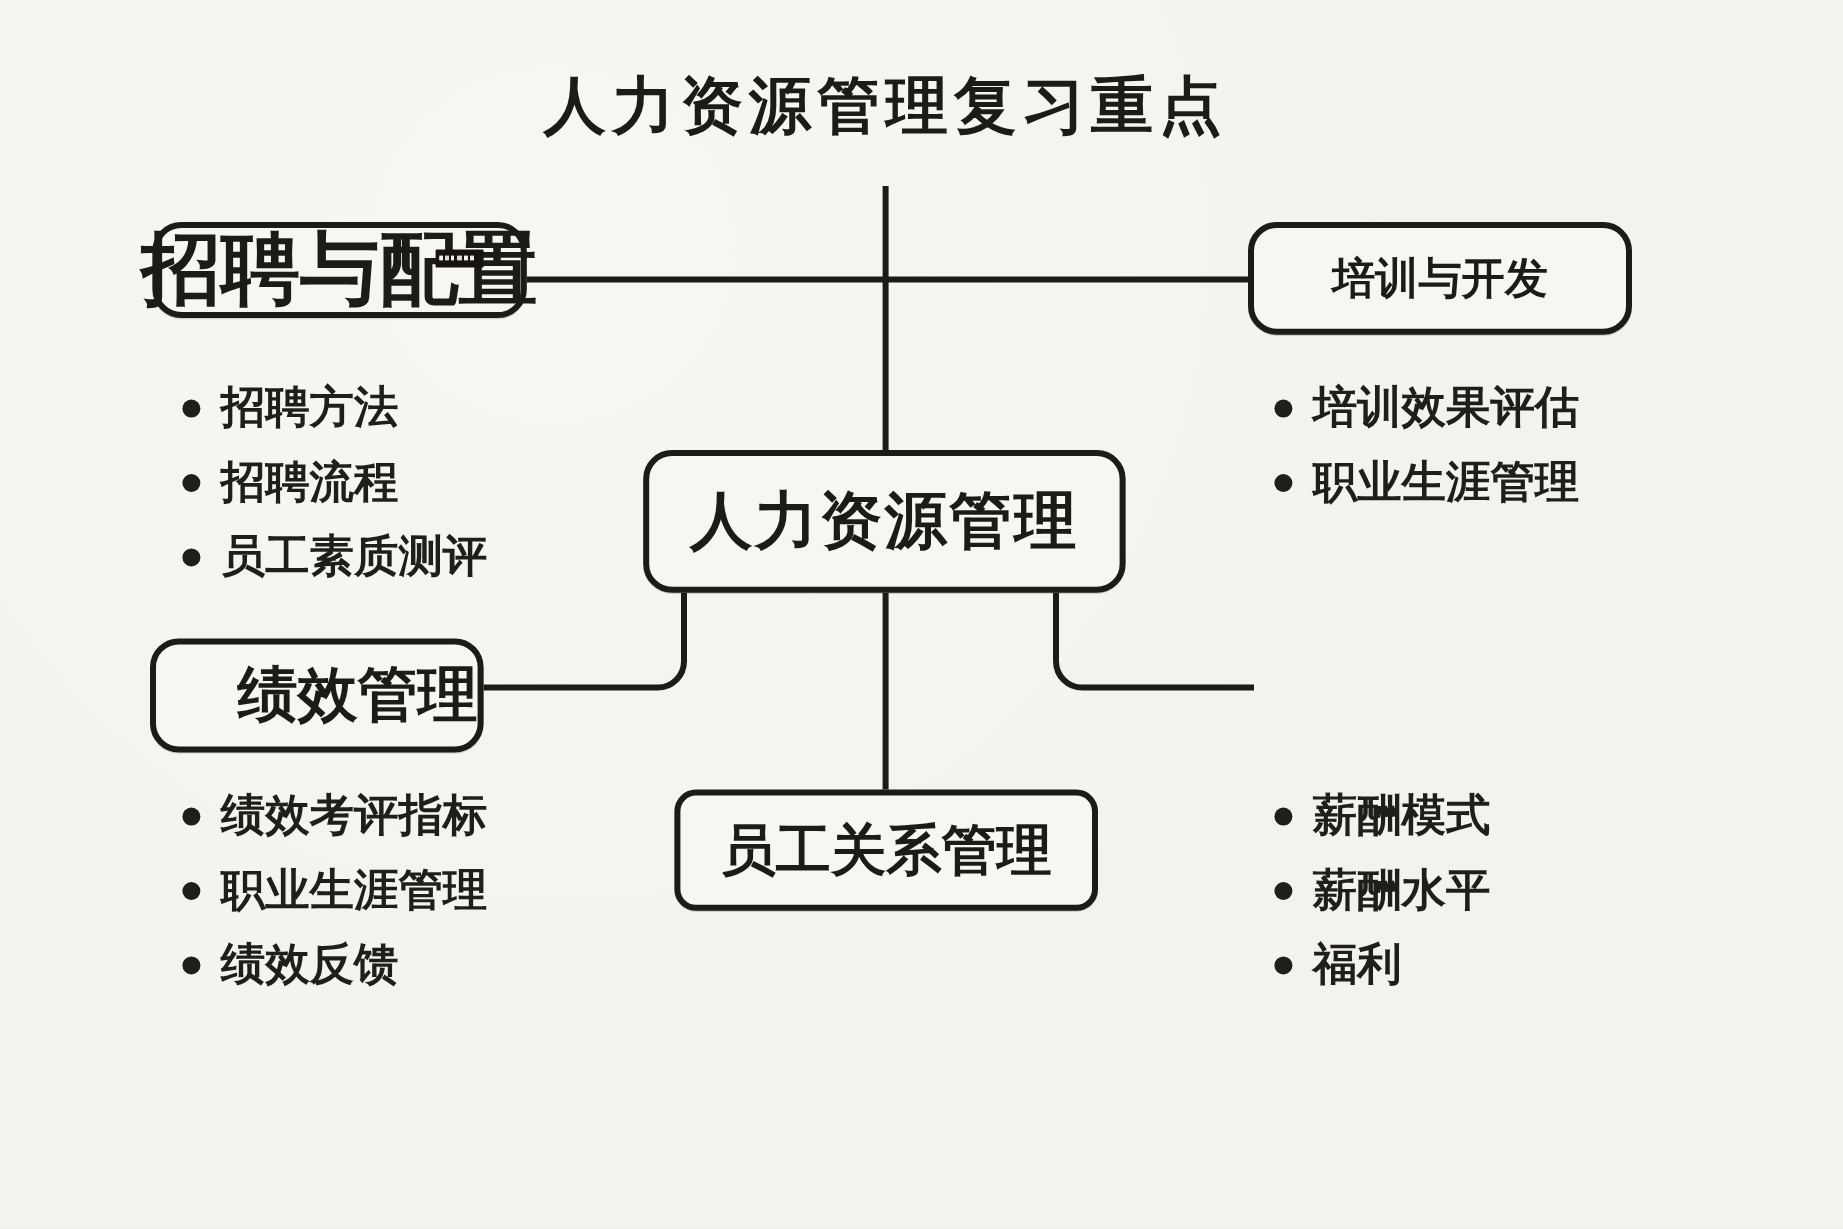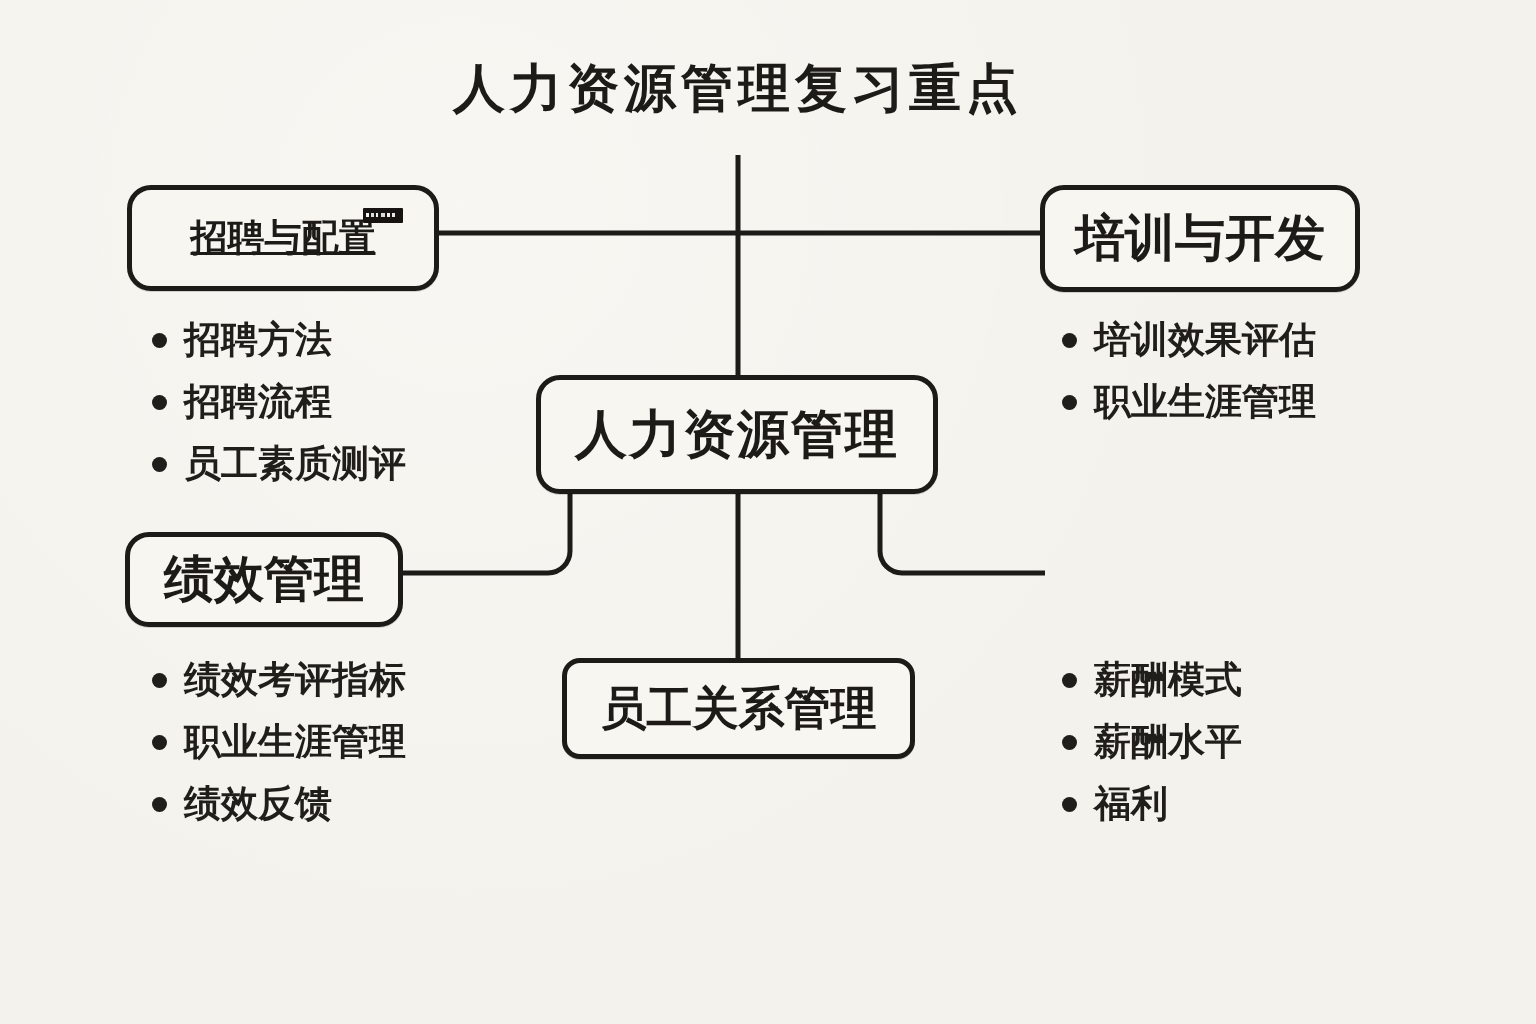--- a/index.html
+++ b/index.html
@@ -44,24 +44,24 @@
     border: 5px solid #1d1b18;
     border-radius: 24px;
     background: #f8f6f1;
     display: flex;
     align-items: center;
     justify-content: center;
     font-weight: 800;
     white-space: nowrap;
     box-shadow: 0 1px 0 rgba(0,0,0,0.15);
   }
-  .node-recruitment      { left: 127px; top: 185px; width: 312px; height: 106px; font-size: 37px; text-decoration: underline; }
-  .node-training         { left: 1040px; top: 185px; width: 320px; height: 107px; font-size: 50px; }
+  .node-recruitment      { left: 127px; top: 185px; width: 312px; height: 80px; font-size: 66px; }
+  .node-training         { left: 1040px; top: 185px; width: 320px; height: 94px; font-size: 36px; }
   .node-center           { left: 536px; top: 375px; width: 402px; height: 119px; font-size: 52px; letter-spacing: 2px; }
-  .node-performance      { left: 125px; top: 532px; width: 278px; height: 95px; font-size: 50px; }
+  .node-performance      { left: 125px; top: 532px; width: 278px; height: 95px; font-size: 50px; justify-content: flex-end; }
   .node-compensation     { left: 1045px; top: 530px; width: 268px; height: 94px; font-size: 48px; }
   .node-employee-rel     { left: 562px; top: 658px; width: 353px; height: 101px; font-size: 46px; border-radius: 18px; }
   .glitch-badge {
     position: absolute;
     left: 363px;
     top: 208px;
     width: 40px;
     height: 15px;
     background: #161310;
     border-radius: 1px;

